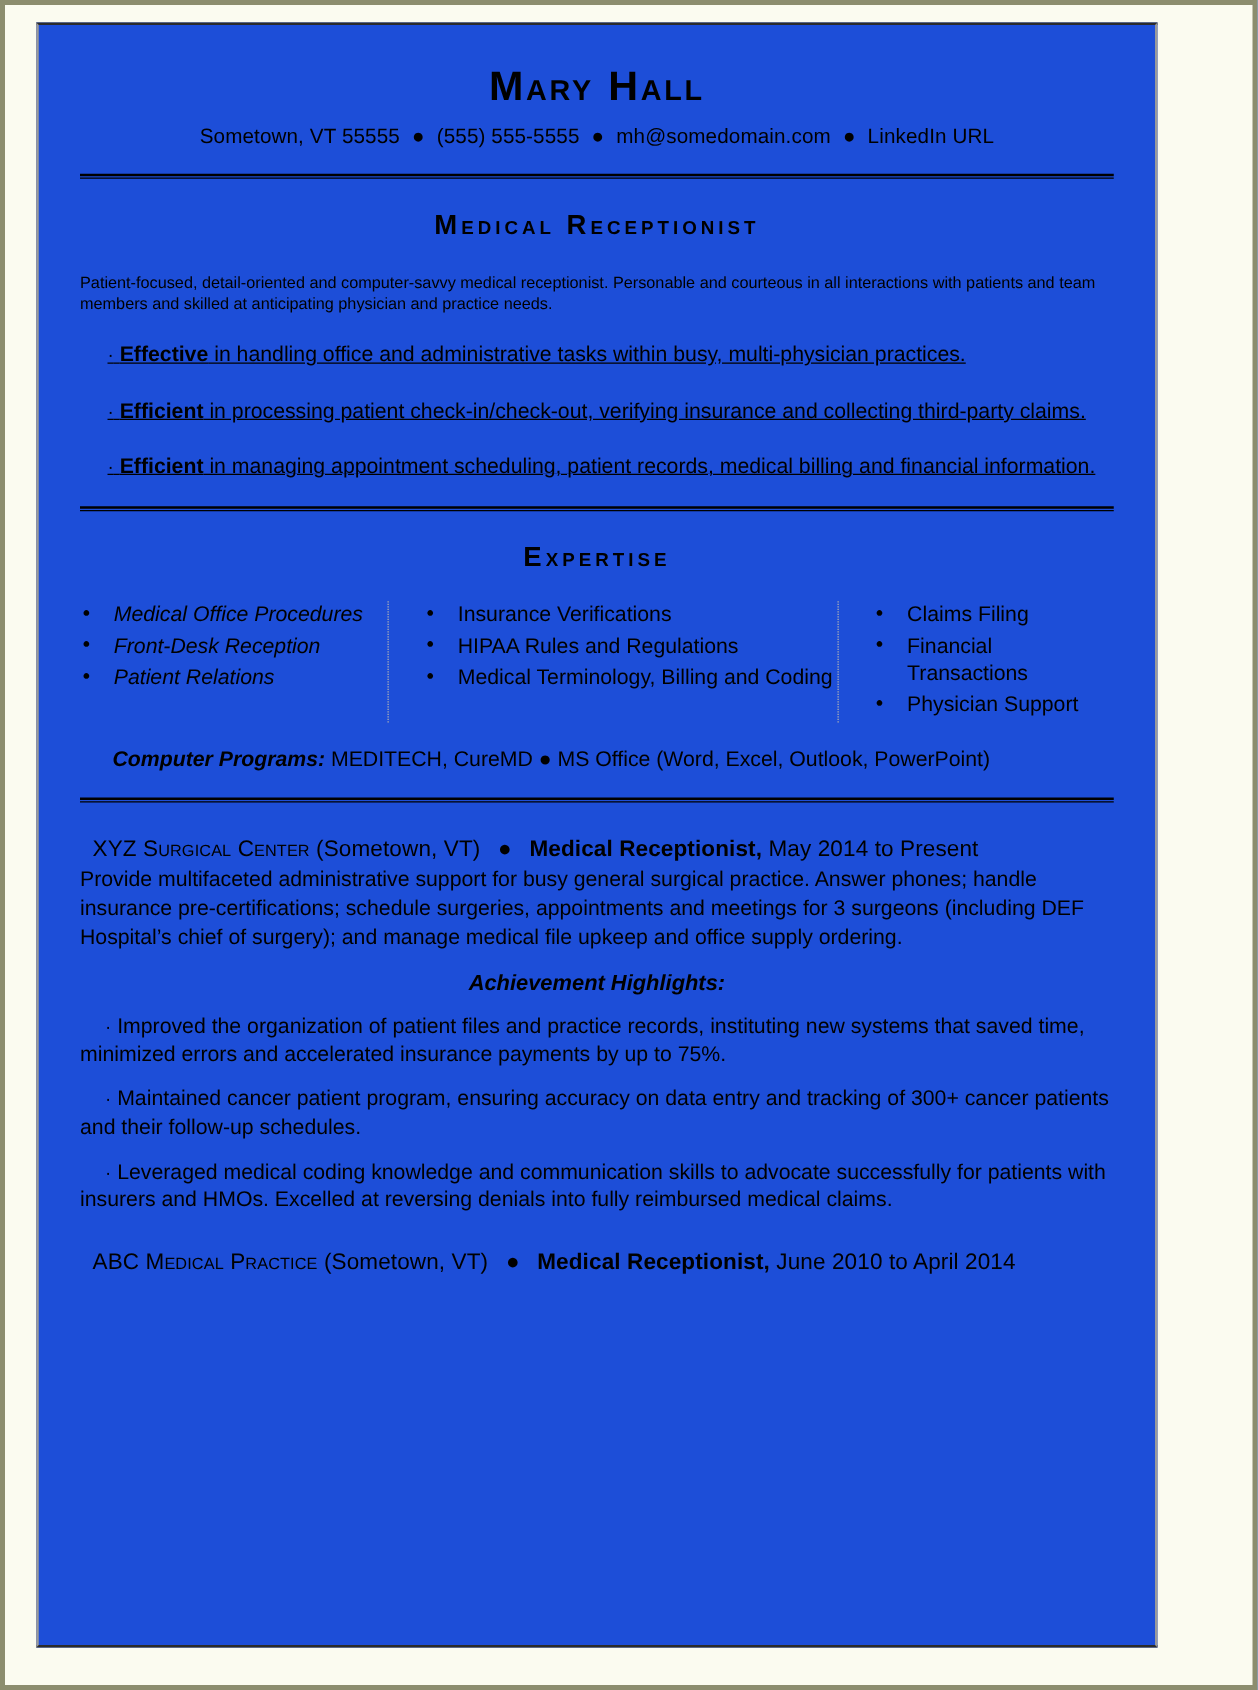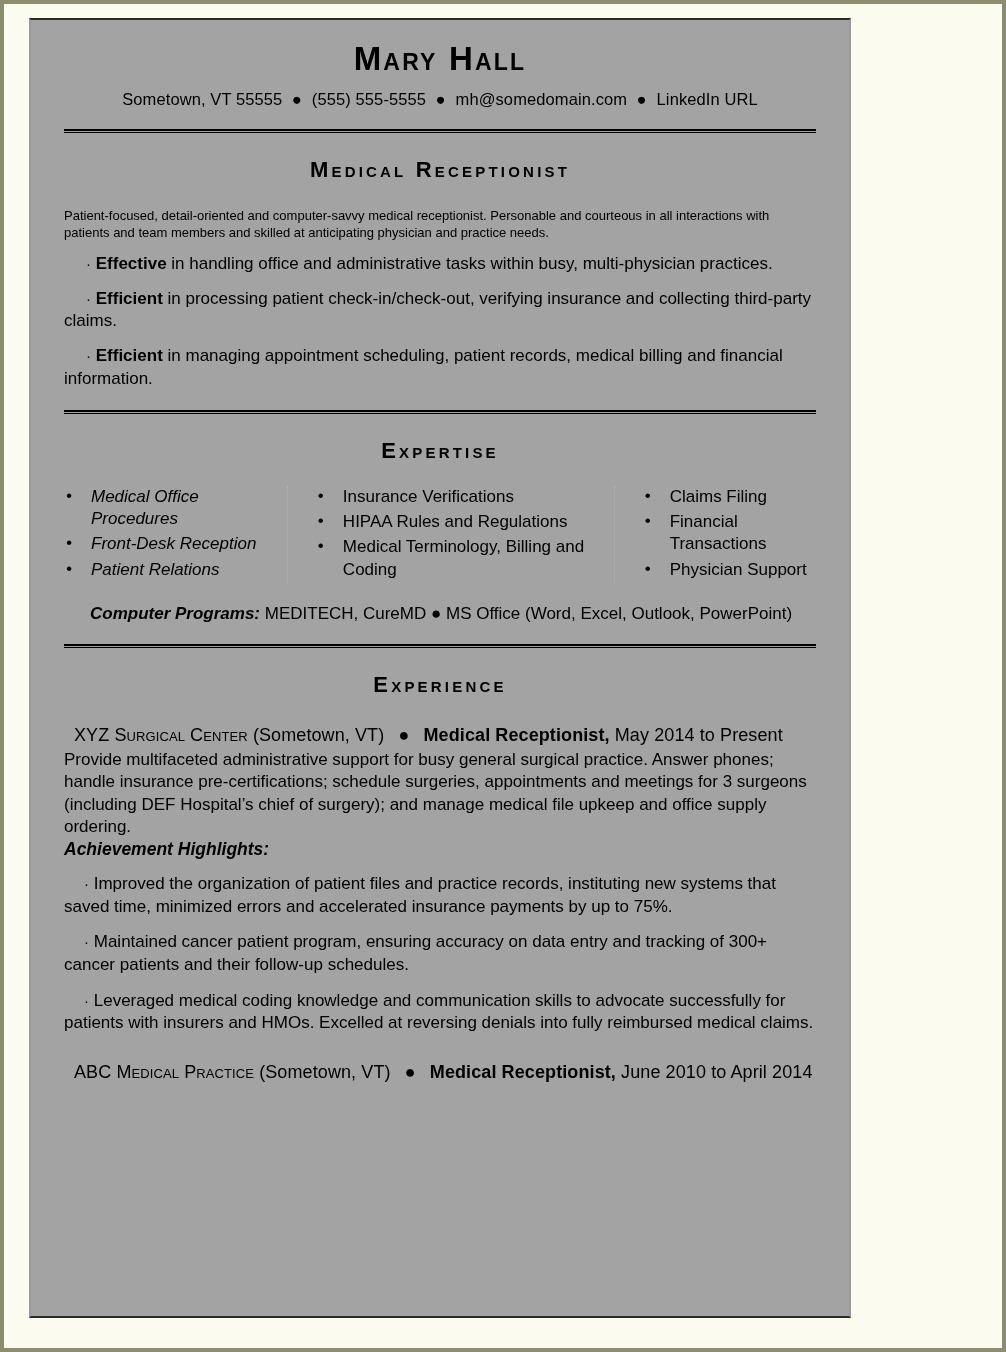--- a/index.html
+++ b/index.html
@@ -12,28 +12,28 @@
     height: 1352px;
     background: #fbfbf0;
     border: 4px solid #8c8d6e;
     font-family: "Liberation Sans", sans-serif;
     overflow: hidden;
   }
   .page {
     position: absolute;
     left: 29px;
     top: 18px;
-    width: 822px;
+    width: 897px;
     height: 1300px;
-    background: #a3a3a3;
+    background: #1d4ed8;
     border-top: 2px solid #2b2b2b;
     border-bottom: 2px solid #2b2b2b;
     border-left: 2px solid #9a9a9a;
     border-right: 2px solid #9a9a9a;
-    padding: 0 33px;
+    padding: 10px 33px;
     color: #000000;
   }
 
   
   .name {
     text-align: center;
     font-weight: bold;
     font-size: 33px;
     font-variant: small-caps;
     letter-spacing: 2.2px;
@@ -68,22 +68,23 @@
 
   
   .summary {
     font-size: 13px;
     line-height: 1.33;
     margin-top: 24px;
   }
   .hl-bullet {
     font-size: 17px;
     line-height: 1.33;
-    margin-top: 12px;
+    margin-top: 22px;
     text-indent: 22px;
+    text-decoration: underline;
   }
   .hl-bullet .dot { font-size: 15px; }
   .hl-bullet b { font-weight: bold; }
 
   
   .expertise-cols {
     display: flex;
     margin-top: 22px;
   }
   .ecol {
@@ -137,24 +138,25 @@
   }
   .job-head .company { font-variant: small-caps; }
   .job-head .mid-dot { padding: 0 9px; }
   .job-head .title { font-weight: bold; }
   .job-desc {
     font-size: 17px;
     line-height: 1.33;
     margin-top: 3px;
   }
   .ach-title {
-    text-align: left;
+    text-align: center;
     font-weight: bold;
     font-style: italic;
     font-size: 17.5px;
+    margin-top: 15px;
   }
   .ach {
     font-size: 17px;
     line-height: 1.33;
     margin-top: 13px;
     text-indent: 20px;
   }
   .ach .dot { font-size: 15px; }
 </style>
 </head>
@@ -220,21 +222,20 @@
       </ul>
     </div>
   </div>
 
   <div class="programs">
     <span class="lbl">Computer Programs:</span><span> MEDITECH, CureMD ● MS Office (Word, Excel, Outlook, PowerPoint)</span>
   </div>
 
   <div class="rule"></div>
 
-  <div class="section-title">Experience</div>
 
   <div class="job-head">
     <span class="company">XYZ Surgical Center</span>
     <span>(Sometown, VT)</span>
     <span class="mid-dot">●</span>
     <span class="title">Medical Receptionist,</span><span> May 2014 to Present</span>
   </div>
   <div class="job-desc">Provide multifaceted administrative support for busy general surgical practice. Answer phones; handle insurance pre-certifications; schedule surgeries, appointments and meetings for 3 surgeons (including DEF Hospital’s chief of surgery); and manage medical file upkeep and office supply ordering.</div>
 
   <div class="ach-title">Achievement Highlights:</div>

